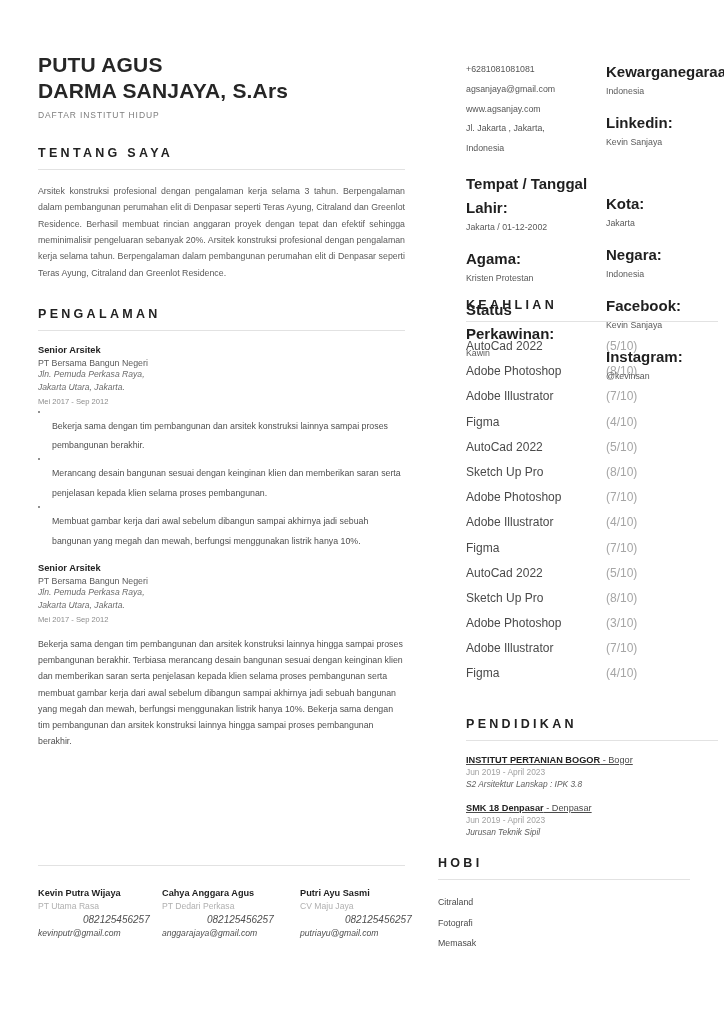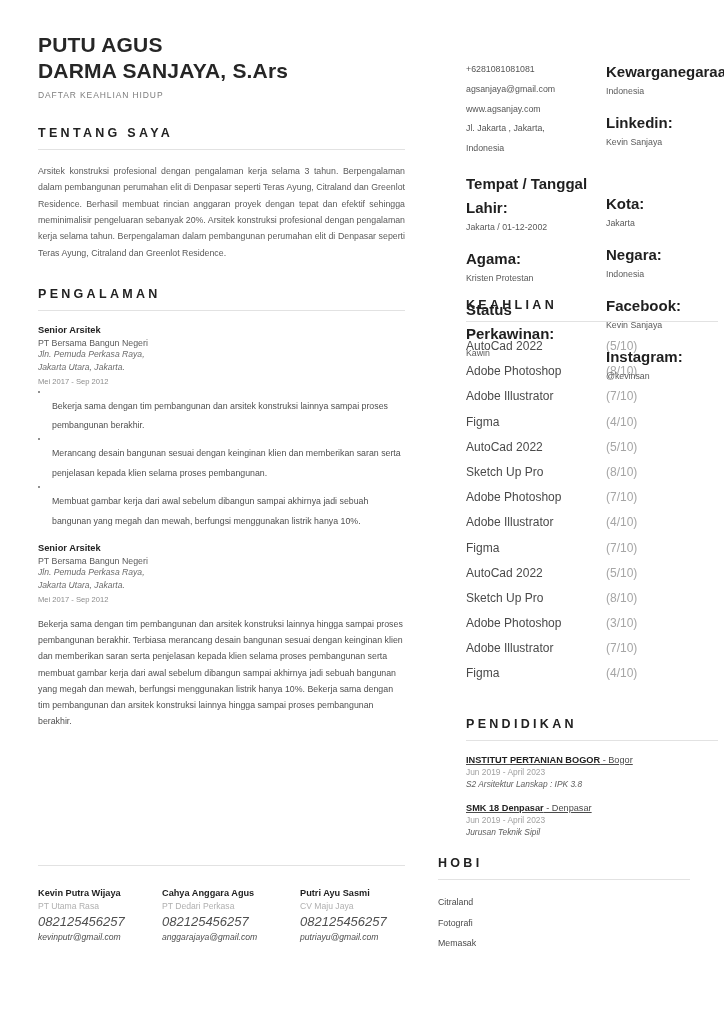--- a/index.html
+++ b/index.html
@@ -9,21 +9,21 @@
     font-family: "Liberation Sans", sans-serif;
     color: #3a3a3a;
     overflow: hidden;
   }
   .page { position: relative; width: 724px; height: 1024px; padding: 0; }
 
   .col-left  { position: absolute; left: 38px;  top: 0; width: 367px; }
   .col-right { position: absolute; left: 438px; top: 0; width: 252px; margin-left: 28px; }
 
   
-  .name-block { padding-top: 32px; }
+  .name-block { padding-top: 52px; }
   .name-line {
     font-size: 21px; font-weight: bold; color: #262626;
     letter-spacing: 0.2px; line-height: 1.22;
   }
   .subtitle {
     margin-top: 7px; font-size: 8.5px; color: #7d7d7d;
     letter-spacing: 0.9px;
   }
 
   
@@ -91,41 +91,41 @@
   .edu-note { margin-top: 2px; font-size: 8.4px; font-style: italic; color: #5d5d5d; }
 
   
   .refs { position: relative; margin-top: 14px; height: 70px; }
   .ref { position: absolute; top: 8px; }
   .ref-1 { left: 0px; }
   .ref-2 { left: 124px; }
   .ref-3 { left: 262px; }
   .ref-name { font-size: 9.2px; font-weight: bold; color: #1f1f1f; }
   .ref-co { margin-top: 3px; font-size: 8.6px; color: #b0b0b0; }
-  .ref-phone { margin-top: 3px; font-size: 13px; font-style: italic; color: #4f4f4f; }
+  .ref-phone { margin-top: 3px; font-size: 10px; font-style: italic; color: #4f4f4f; margin-left: 45px; }
   .ref-mail { margin-top: 3px; font-size: 8.6px; font-style: italic; color: #4f4f4f; }
 
   
   .hobby-list { margin-top: 12px; }
   .hobby { font-size: 8.8px; color: #4a4a4a; line-height: 2.35; }
 
   .abs-refs { position: absolute; left: 38px; top: 856px; width: 380px; }
   .abs-hobi { position: absolute; left: 438px; top: 856px; width: 252px; }
 </style>
 </head>
 <body>
 
 <div class="page">
 
   <div class="col-left">
 
     <div class="name-block">
       <div class="name-line">PUTU AGUS</div>
       <div class="name-line">DARMA SANJAYA, S.Ars</div>
-      <div class="subtitle">DAFTAR KEAHLIAN HIDUP</div>
+      <div class="subtitle">DAFTAR INSTITUT HIDUP</div>
     </div>
 
     <div class="sec">
       <div class="sec-title">TENTANG SAYA</div>
       <div class="sec-rule"></div>
       <div class="about-text">Arsitek konstruksi profesional dengan pengalaman kerja selama 3 tahun. Berpengalaman dalam pembangunan perumahan elit di Denpasar seperti Teras Ayung, Citraland dan Greenlot Residence. Berhasil membuat rincian anggaran proyek dengan tepat dan efektif sehingga meminimalisir pengeluaran sebanyak 20%. Arsitek konstruksi profesional dengan pengalaman kerja selama tahun. Berpengalaman dalam pembangunan perumahan elit di Denpasar seperti Teras Ayung, Citraland dan Greenlot Residence.</div>
     </div>
 
     <div class="sec">
       <div class="sec-title">PENGALAMAN</div>

